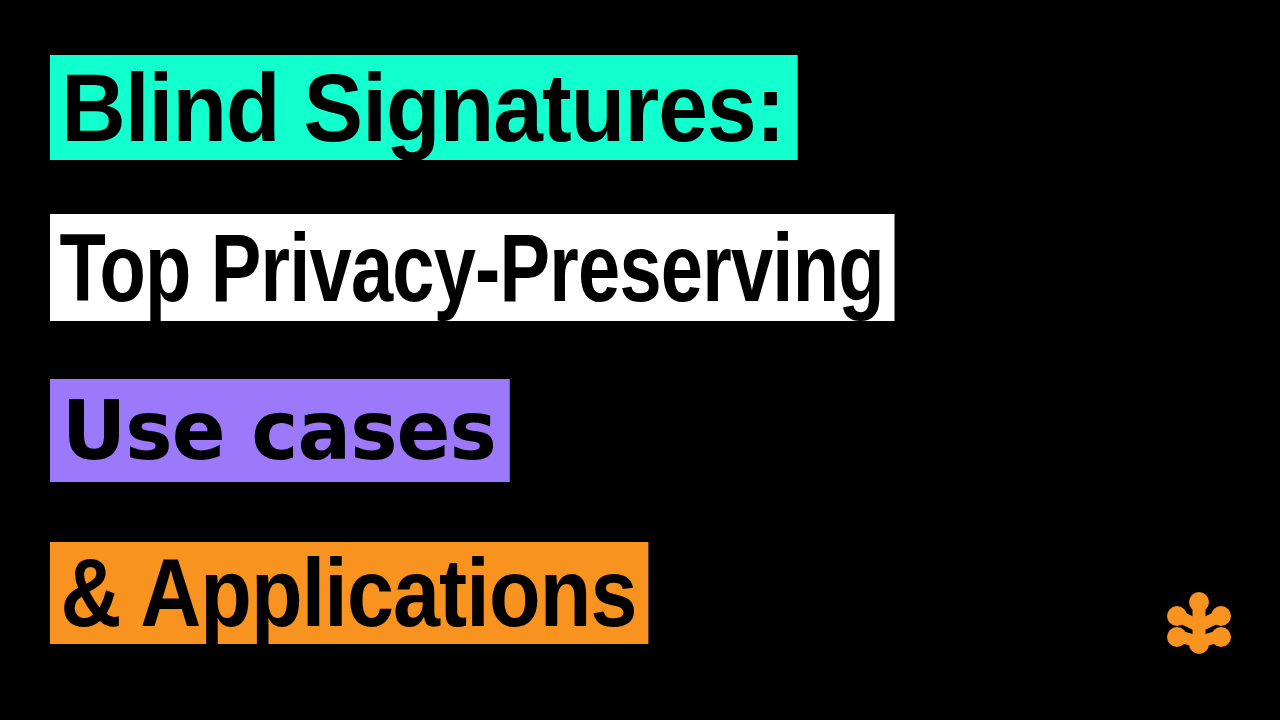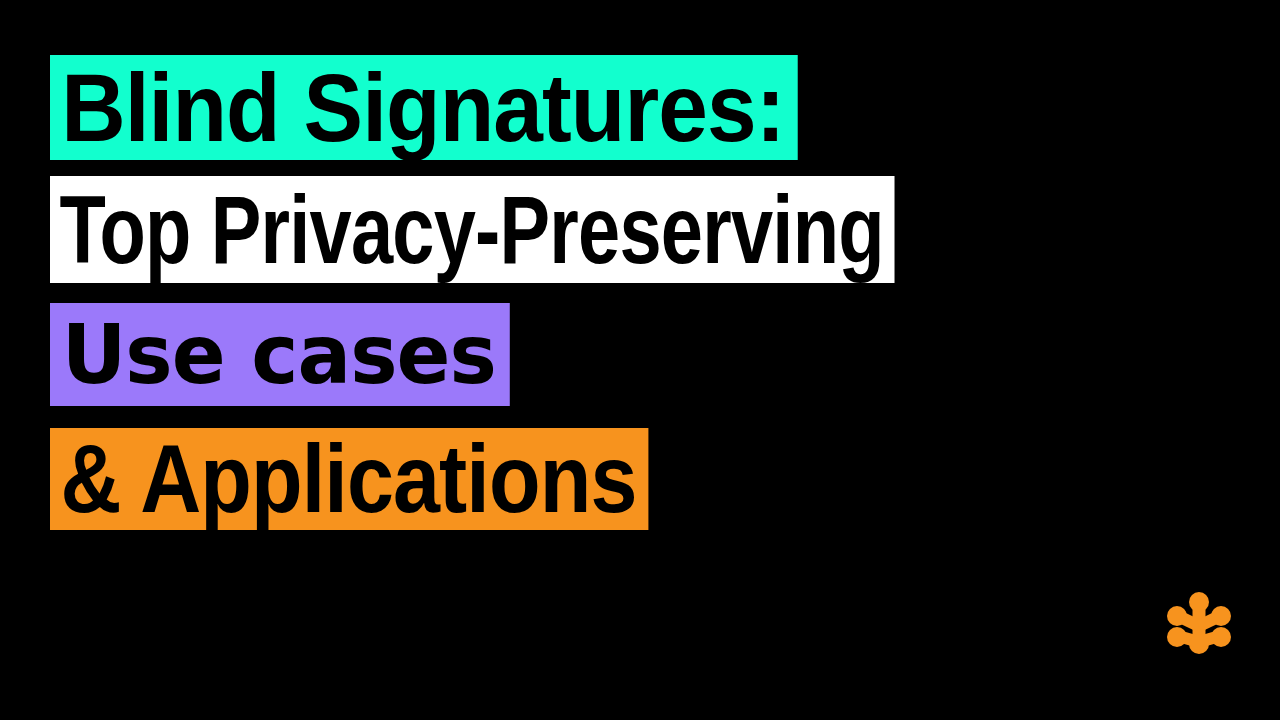--- a/index.html
+++ b/index.html
@@ -21,20 +21,21 @@
     background: #000000;
   }
 
   .title-stack {
     position: absolute;
     left: 50px;
     top: 55px;
     display: flex;
     flex-direction: column;
     align-items: flex-start;
+    gap: 38px;
   }
 
   .title-line {
     display: block;
     white-space: pre;
     font-weight: 700;
     color: #000000;
     line-height: 1;
     box-sizing: border-box;
   }

